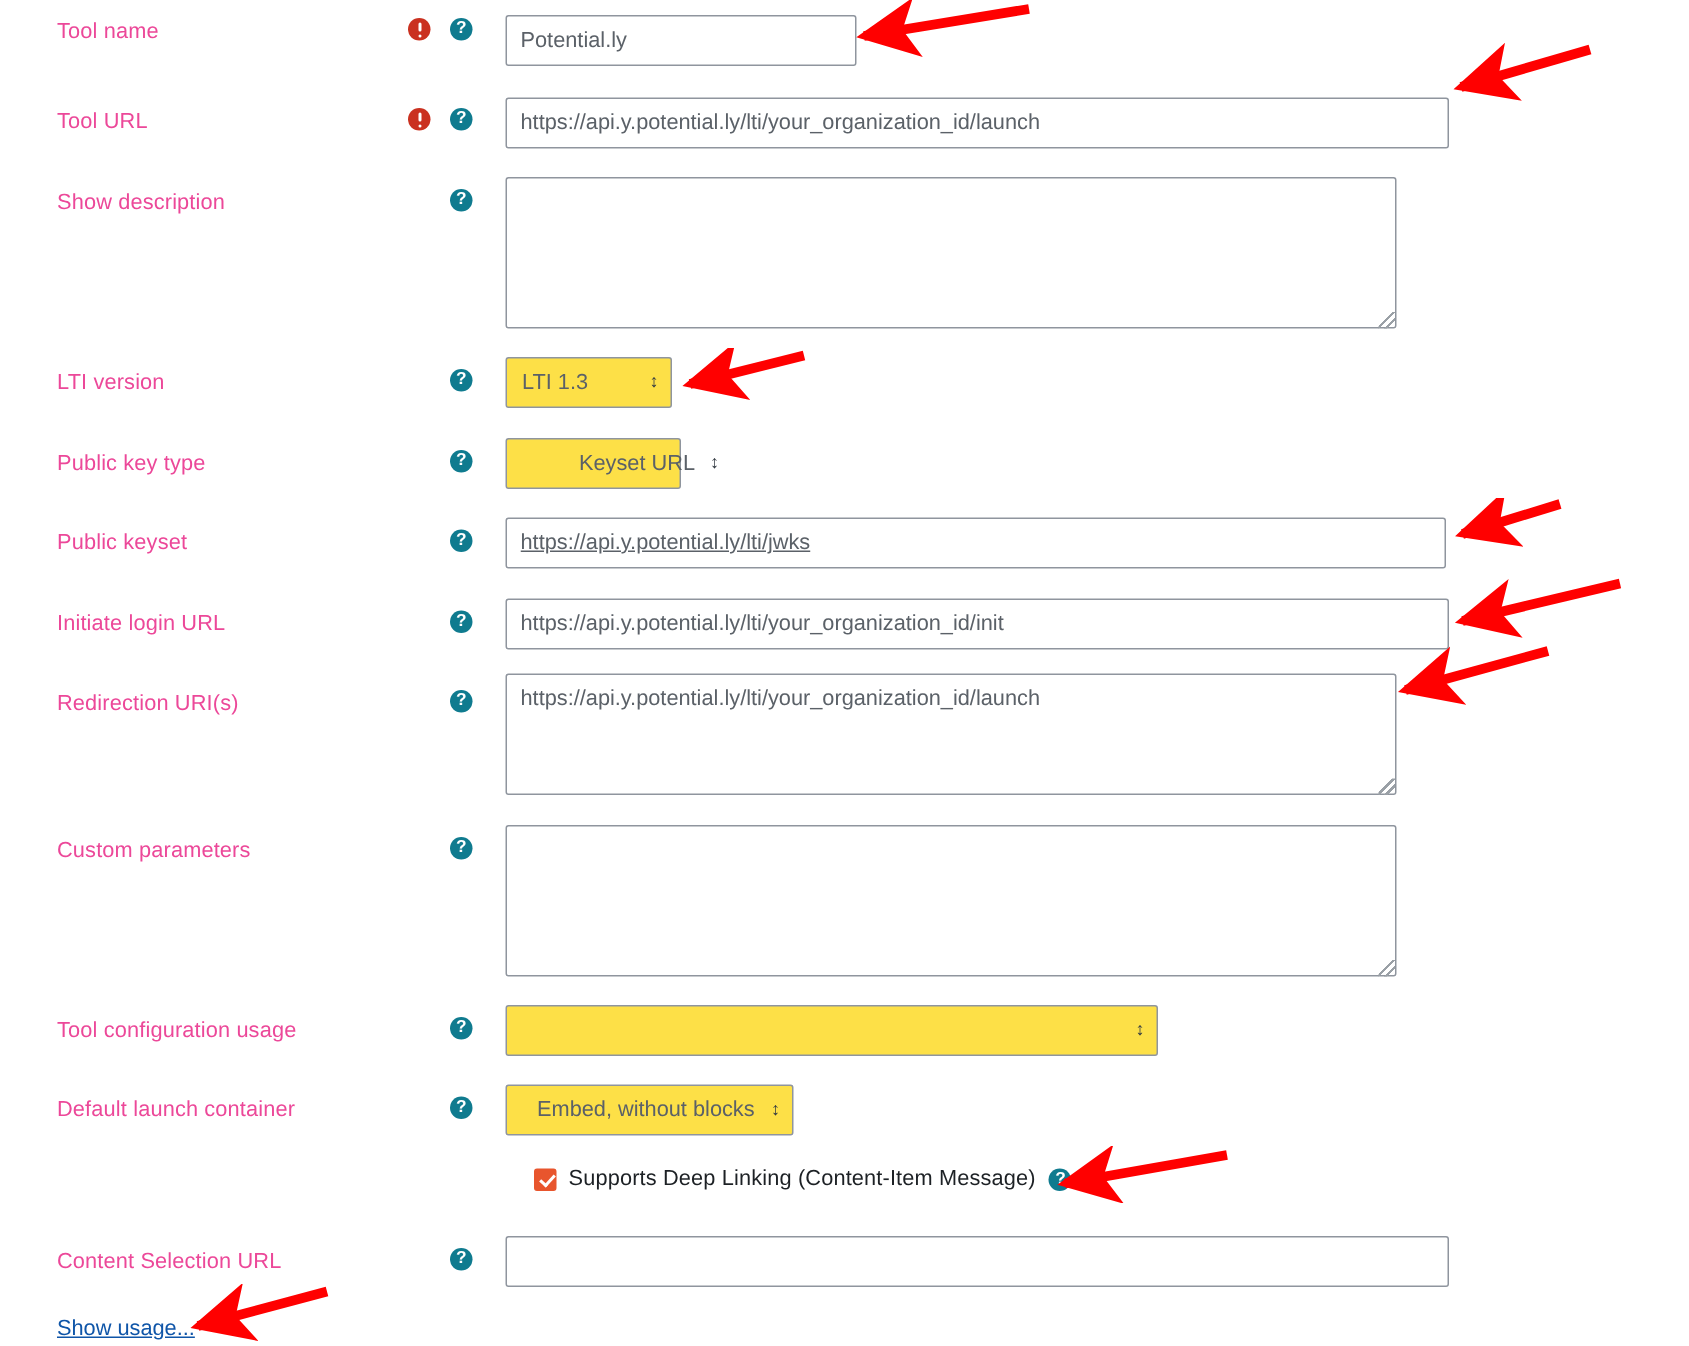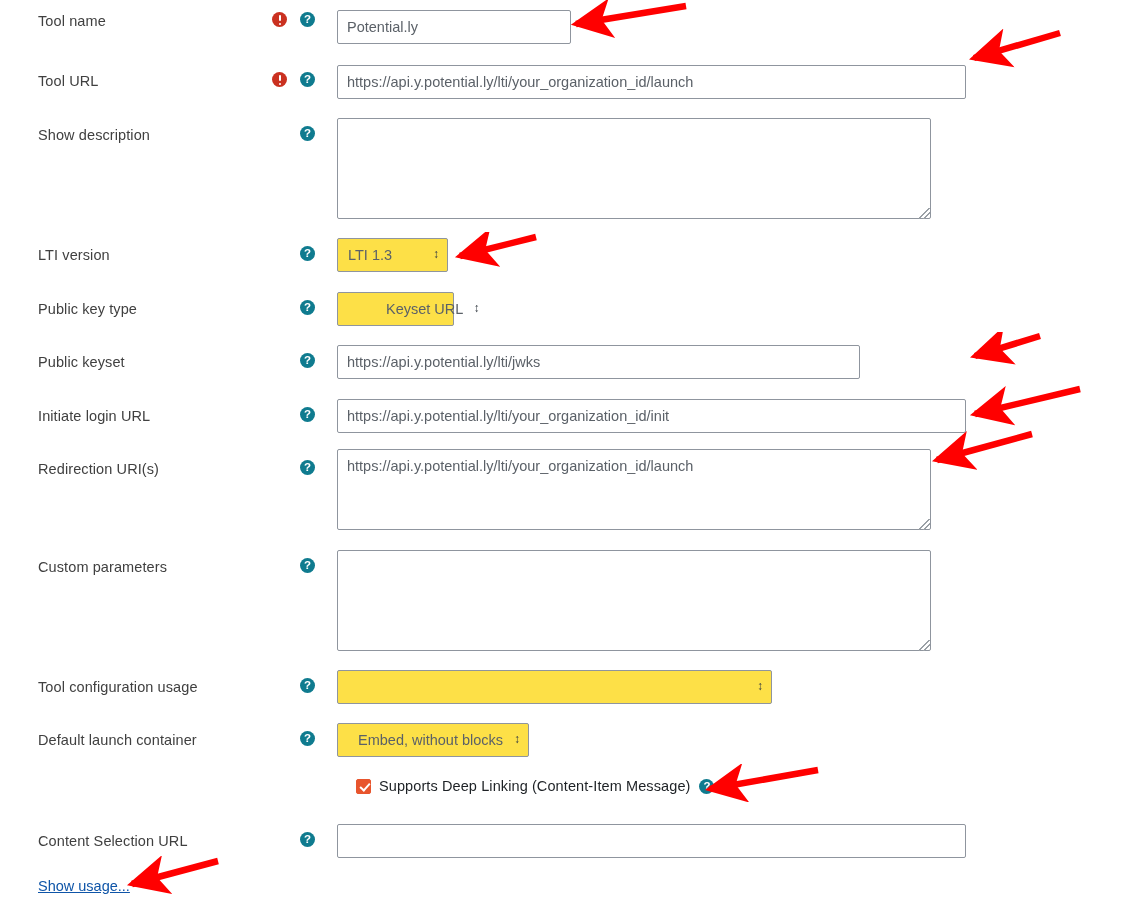--- a/index.html
+++ b/index.html
@@ -24,21 +24,21 @@
   .row {
     position: absolute;
     left: 0;
     width: 1126px;
   }
   .label {
     position: absolute;
     left: 38px;
     font-size: 14.5px;
     line-height: 18px;
-    color: #404040;
+    color: #ec4899;
     white-space: nowrap;
     letter-spacing: 0.1px;
   }
   .icons {
     position: absolute;
     left: 272px;
     width: 56px;
     height: 18px;
   }
 
@@ -268,21 +268,21 @@
       <span class="sel-val">Keyset URL</span>
       <span class="sel-arrow">↕</span>
     </div>
   </div>
 
   <div class="row" style="top:353px;">
     <div class="label">Public keyset</div>
     <div class="icons">
       <span class="help-icon">?</span>
     </div>
-    <input class="txt" style="left: 337px; top: -8px; width: 523px; height: 34px;" value="https://api.y.potential.ly/lti/jwks">
+    <input class="txt" style="left: 337px; top: -8px; width: 627px; height: 34px; text-decoration: underline;" value="https://api.y.potential.ly/lti/jwks">
   </div>
 
   <div class="row" style="top:407px;">
     <div class="label">Initiate login URL</div>
     <div class="icons">
       <span class="help-icon">?</span>
     </div>
     <input class="txt" style="left: 337px; top: -8px; width: 629px; height: 34px;" value="https://api.y.potential.ly/lti/your_organization_id/init">
   </div>
 

